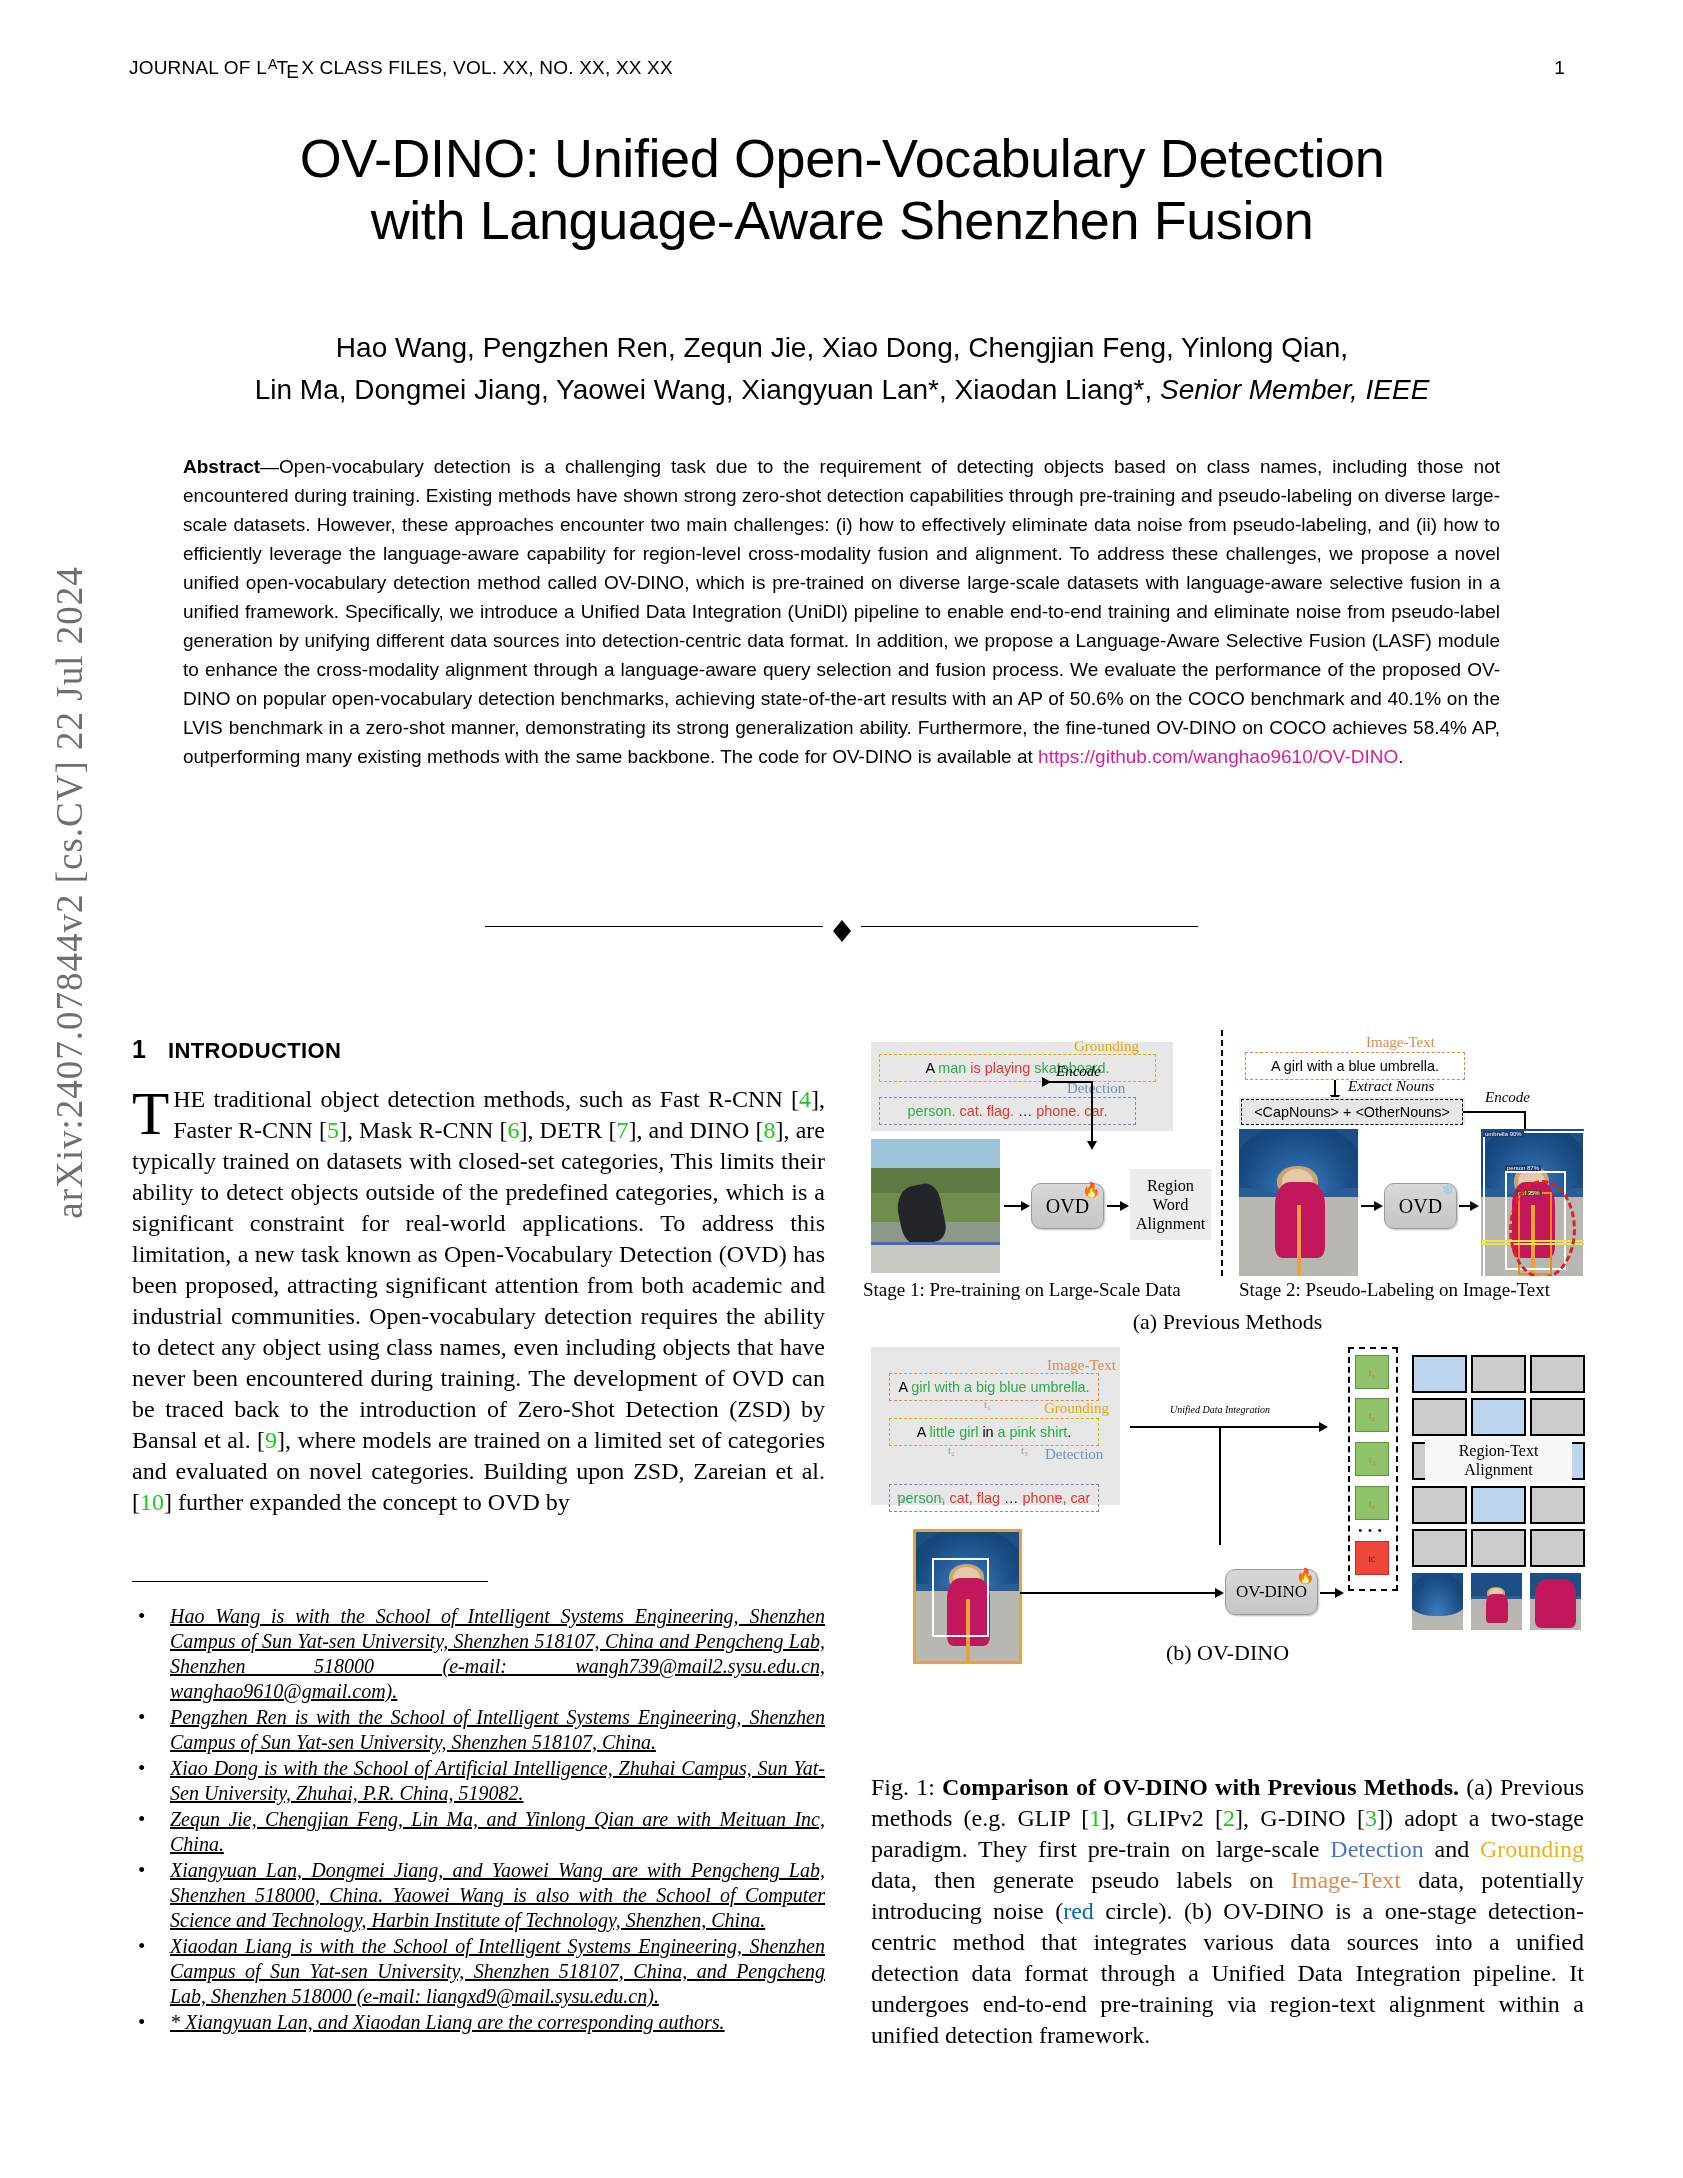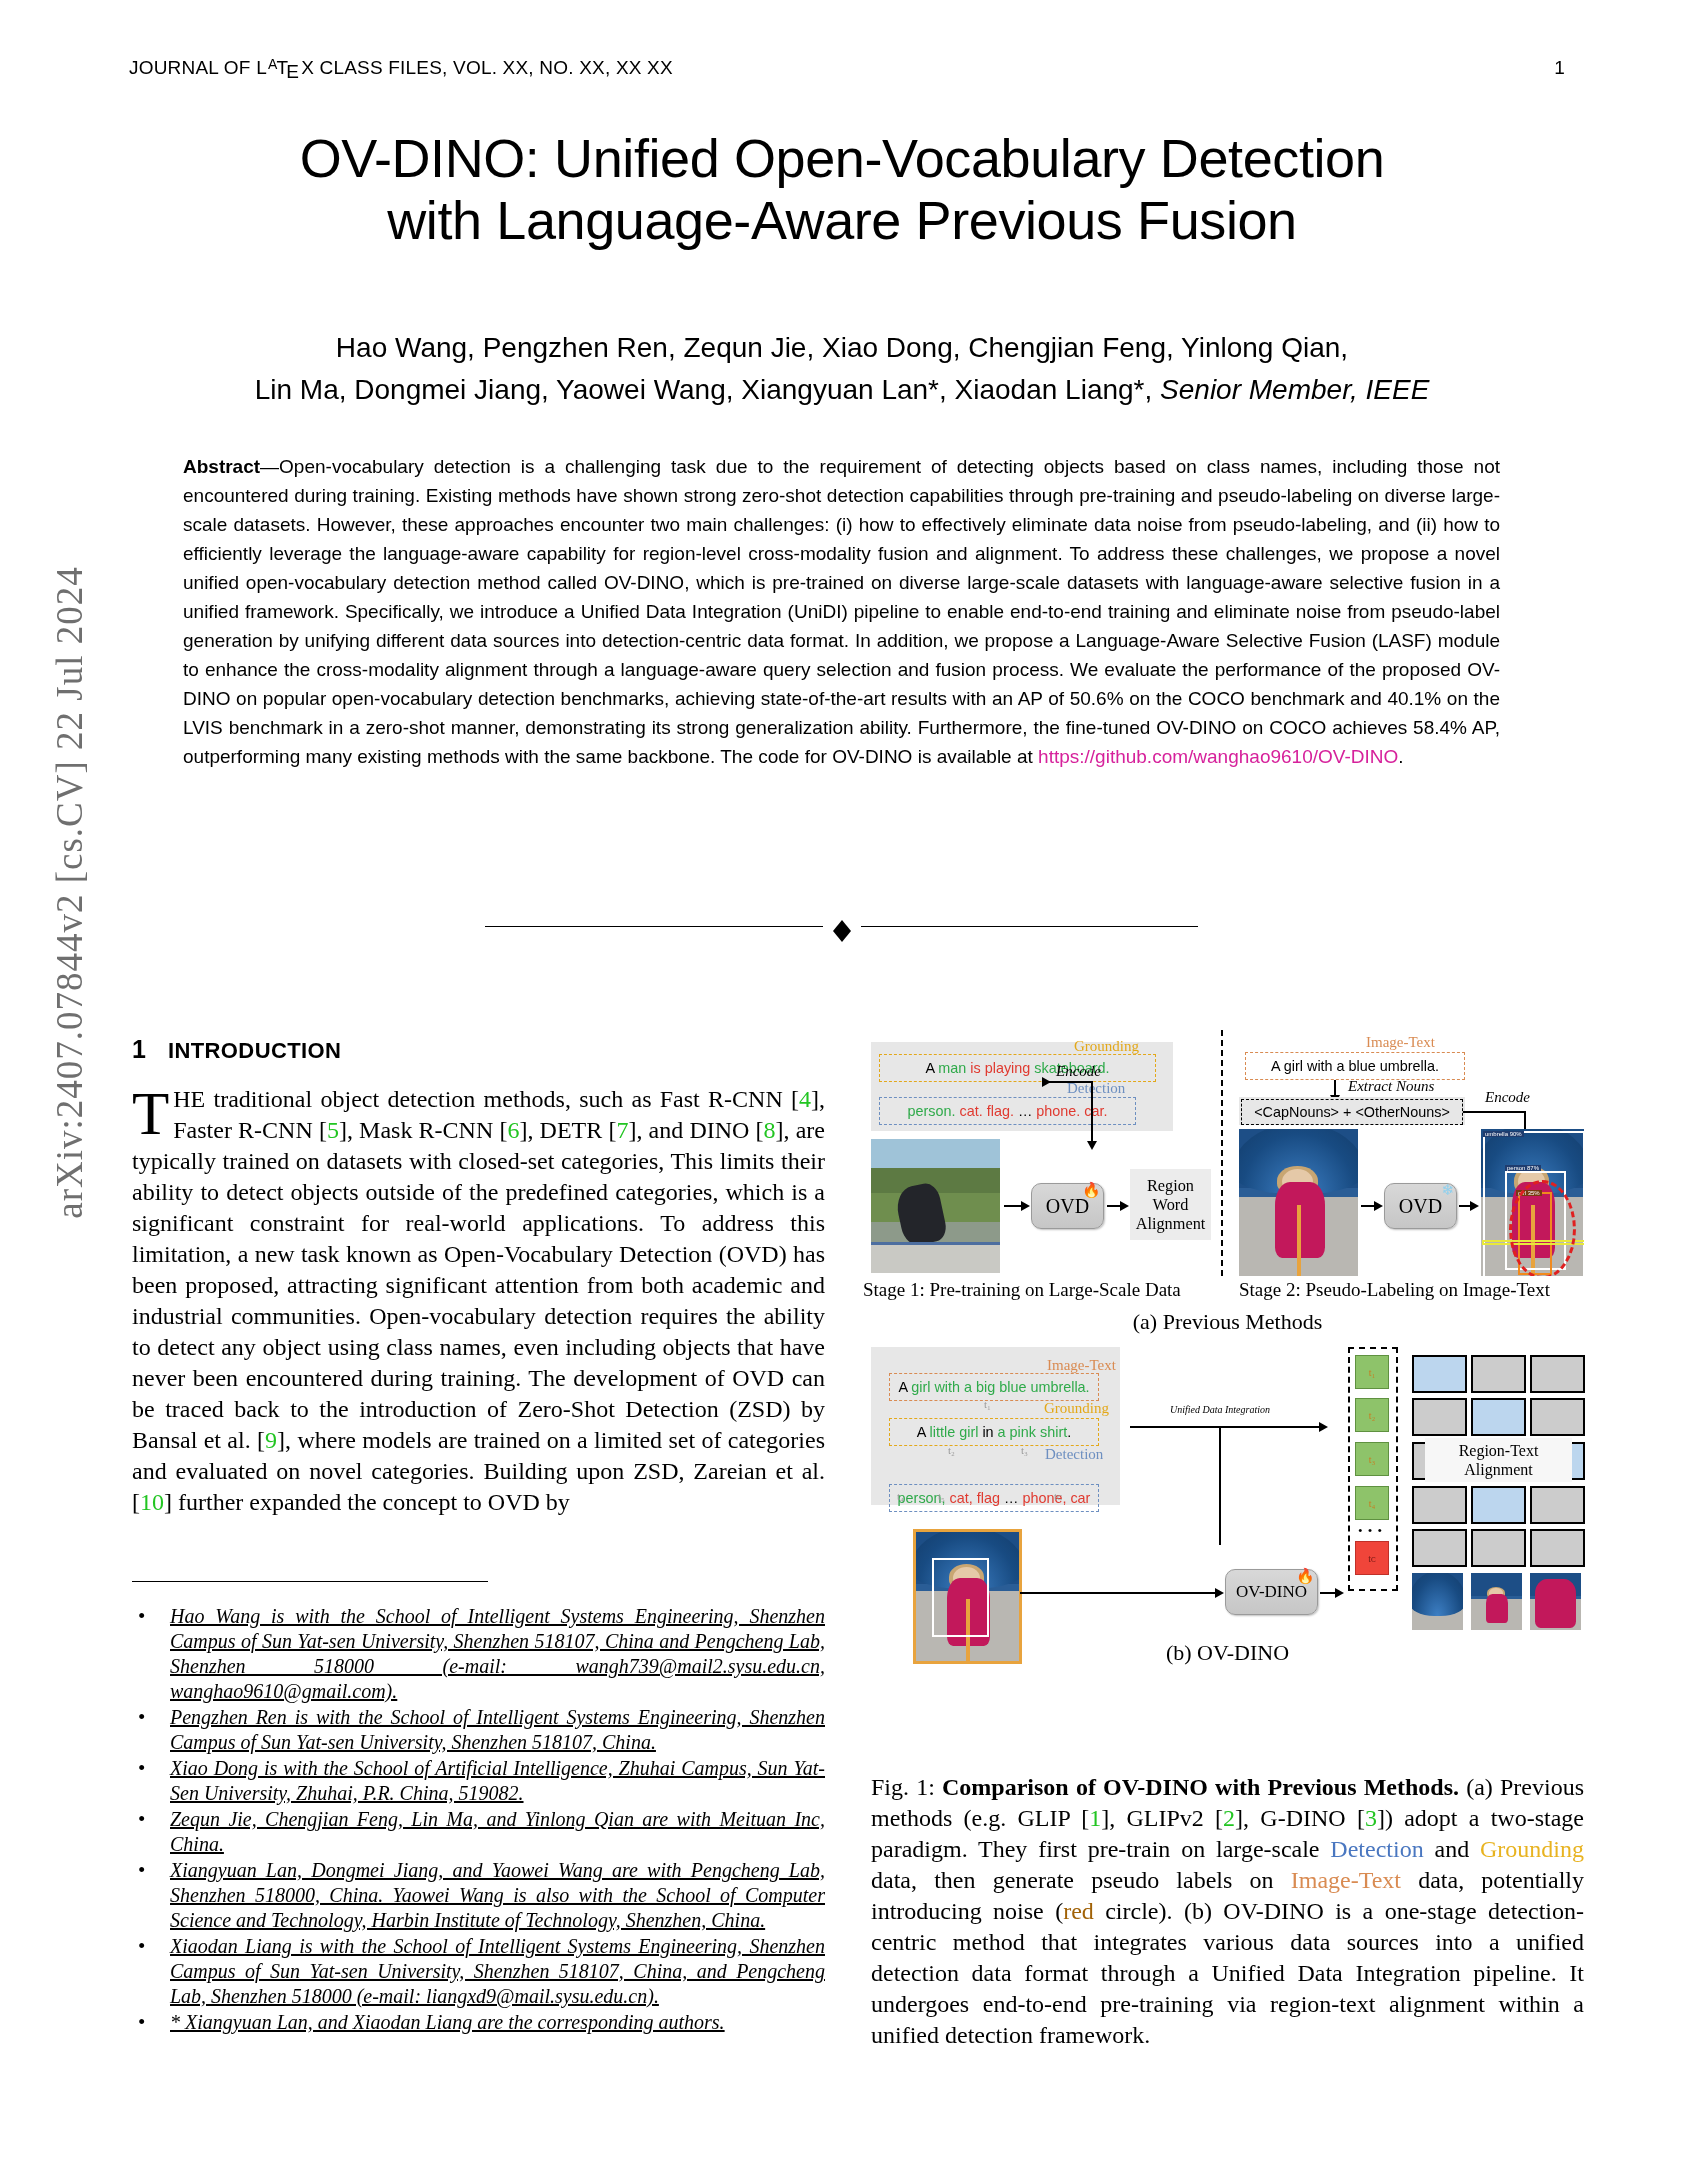--- a/index.html
+++ b/index.html
@@ -294,40 +294,40 @@
   .dash-frame { position:absolute; border:2px dashed #000; }
 
   #fig-caption {
     position:absolute; left:871px; top:1772px; width:713px;
     font-size:24px; line-height:31px; text-align:justify;
   }
   #fig-caption b { font-weight:bold; }
   .c-detection { color:#4a77c0; }
   .c-grounding { color:#e8b320; }
   .c-imagetext { color:#d98b52; }
-  .c-red { color:#a16207; }
+  .c-red { color:#0369a1; }
   .c-cite { color:#22c522; }
   .flame { color:#ff7a18; font-size:15px; }
   .snow { color:#8fd0ee; font-size:15px; }
 </style>
 </head>
 <body>
 
 <div class="page">
 
   <div id="arxiv-stamp">arXiv:2407.07844v2  [cs.CV]  22 Jul 2024</div>
 
   <div id="running-head">
     <div class="rh-text"><span>JOURNAL OF </span><span class="latex-raw">L<span class="latex-a">A</span>T<span class="latex-e">E</span>X</span><span> CLASS FILES, VOL. XX, NO. XX, XX XX</span></div>
     <div class="rh-text">1</div>
   </div>
 
   <div id="title">
     <div>OV-DINO: Unified Open-Vocabulary Detection</div>
-    <div>with Language-Aware Previous Fusion</div>
+    <div>with Language-Aware Shenzhen Fusion</div>
   </div>
 
   <div id="authors">
     <div>Hao Wang, Pengzhen Ren, Zequn Jie, Xiao Dong, Chengjian Feng, Yinlong Qian,</div>
     <div><span>Lin Ma, Dongmei Jiang, Yaowei Wang, Xiangyuan Lan*, Xiaodan Liang*, </span><span class="it">Senior Member, IEEE</span></div>
   </div>
 
   <div id="abstract"><b>Abstract</b><span>—</span><span>Open-vocabulary detection is a challenging task due to the requirement of detecting objects based on class names, including those not encountered during training. Existing methods have shown strong zero-shot detection capabilities through pre-training and pseudo-labeling on diverse large-scale datasets. However, these approaches encounter two main challenges: (i) how to effectively eliminate data noise from pseudo-labeling, and (ii) how to efficiently leverage the language-aware capability for region-level cross-modality fusion and alignment. To address these challenges, we propose a novel unified open-vocabulary detection method called OV-DINO, which is pre-trained on diverse large-scale datasets with language-aware selective fusion in a unified framework. Specifically, we introduce a Unified Data Integration (UniDI) pipeline to enable end-to-end training and eliminate noise from pseudo-label generation by unifying different data sources into detection-centric data format. In addition, we propose a Language-Aware Selective Fusion (LASF) module to enhance the cross-modality alignment through a language-aware query selection and fusion process. We evaluate the performance of the proposed OV-DINO on popular open-vocabulary detection benchmarks, achieving state-of-the-art results with an AP of 50.6% on the COCO benchmark and 40.1% on the LVIS benchmark in a zero-shot manner, demonstrating its strong generalization ability. Furthermore, the fine-tuned OV-DINO on COCO achieves 58.4% AP, outperforming many existing methods with the same backbone. The code for OV-DINO is available at </span><span class="link-pink">https://github.com/wanghao9610/OV-DINO</span><span>.</span></div>
 
 

